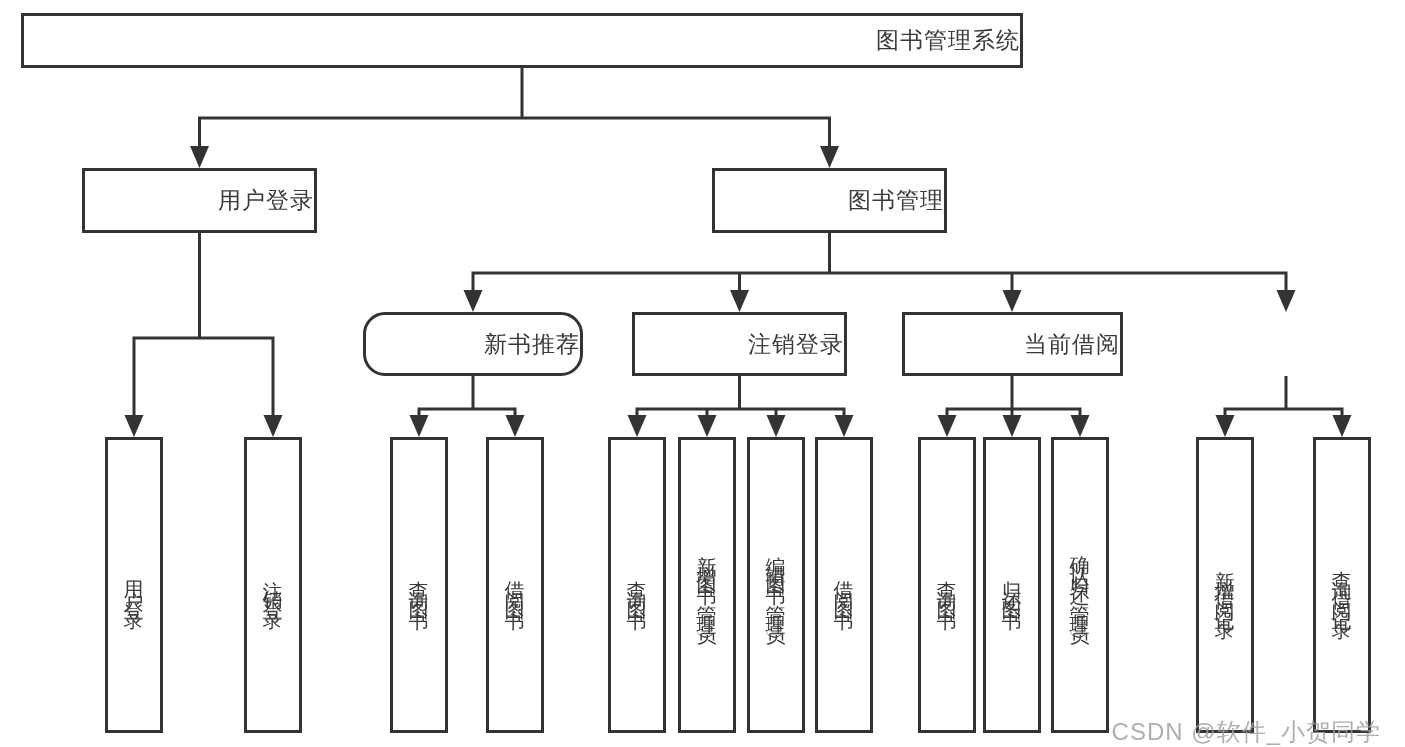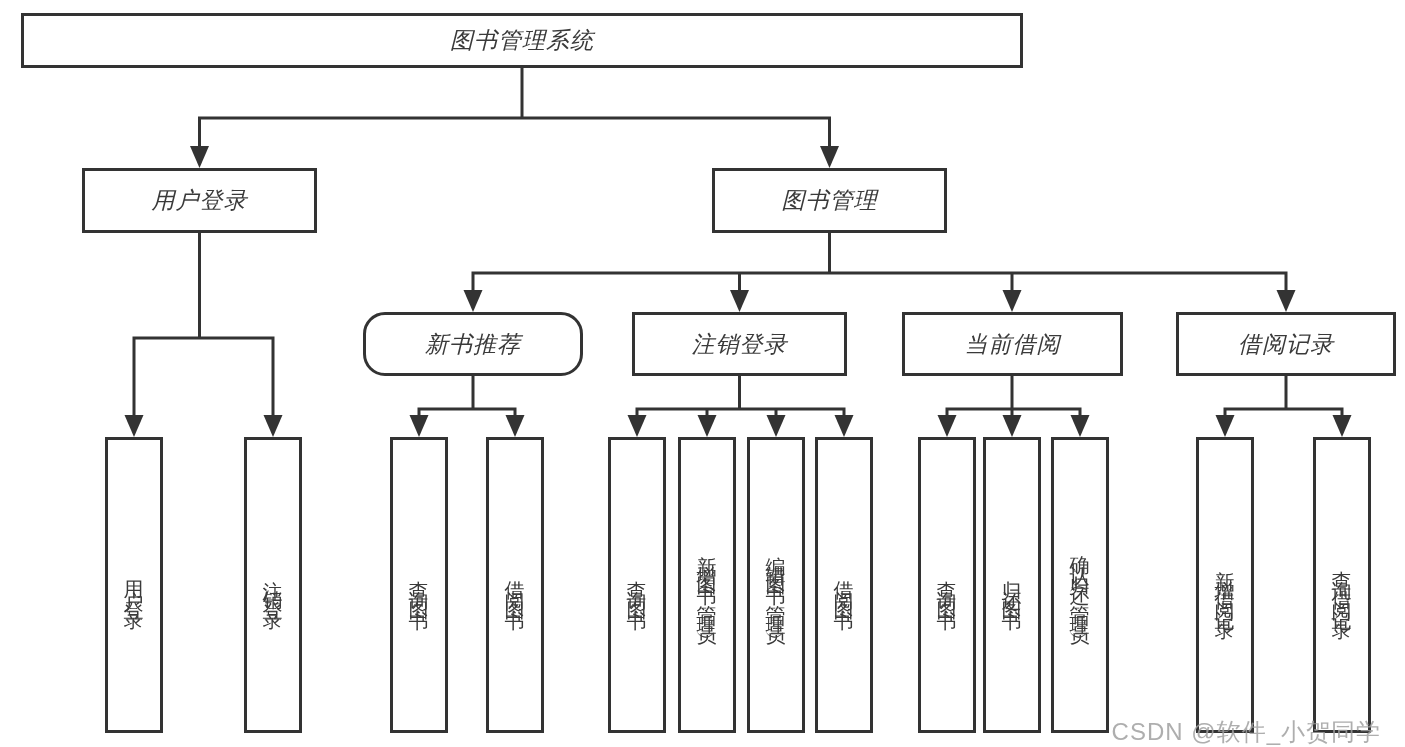--- a/index.html
+++ b/index.html
@@ -10,25 +10,24 @@
     position: relative;
     overflow: hidden;
   }
   #stage { position: absolute; left: 0; top: 0; width: 1405px; height: 747px; }
   #connectors { position: absolute; left: 0; top: 0; }
   .hnode {
     position: absolute;
     box-sizing: border-box;
     border: 3px solid #333333;
     background: #ffffff;
-    display: flex; align-items: center; justify-content: center;
+    display: flex; align-items: center; justify-content: flex-end;
     font-size: 23px; letter-spacing: 1px;
     color: #3a3a3a;
     white-space: nowrap;
-    font-style: italic;
   }
   .vnode {
     position: absolute;
     box-sizing: border-box;
     border: 3px solid #333333;
     background: #ffffff;
     display: flex; align-items: center; justify-content: center;
     color: #3a3a3a;
   }
   .vnode .vtext {
@@ -118,23 +117,20 @@
 
   <div class="hnode" style="left:363px; top:312px; width:220px; height:64px;border-radius:22px;">
     <span>新书推荐</span>
   </div>
   <div class="hnode" style="left:632px; top:312px; width:215px; height:64px;">
     <span>注销登录</span>
   </div>
   <div class="hnode" style="left:902px; top:312px; width:221px; height:64px;">
     <span>当前借阅</span>
   </div>
-  <div class="hnode" style="left:1176px; top:312px; width:220px; height:64px;">
-    <span>借阅记录</span>
-  </div>
 
   <div class="vnode" style="left:105px; top:437px; width:58px; height:296px;">
     <span class="vtext">用户登录</span>
   </div>
   <div class="vnode" style="left:244px; top:437px; width:58px; height:296px;">
     <span class="vtext">注销登录</span>
   </div>
 
   <div class="vnode" style="left:390px; top:437px; width:58px; height:296px;">
     <span class="vtext">查询图书</span>

